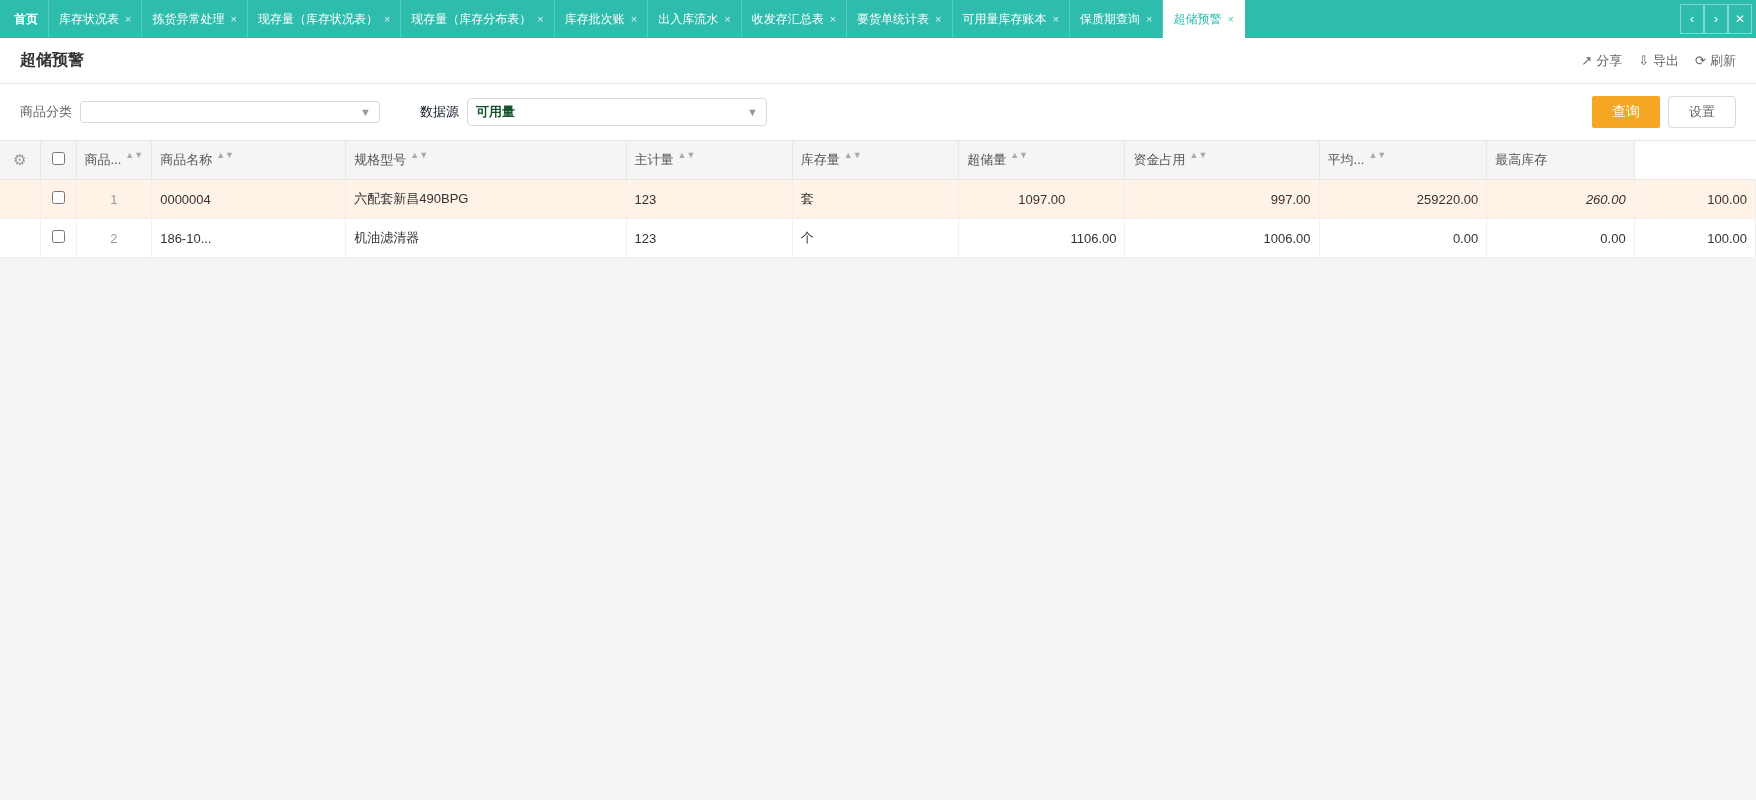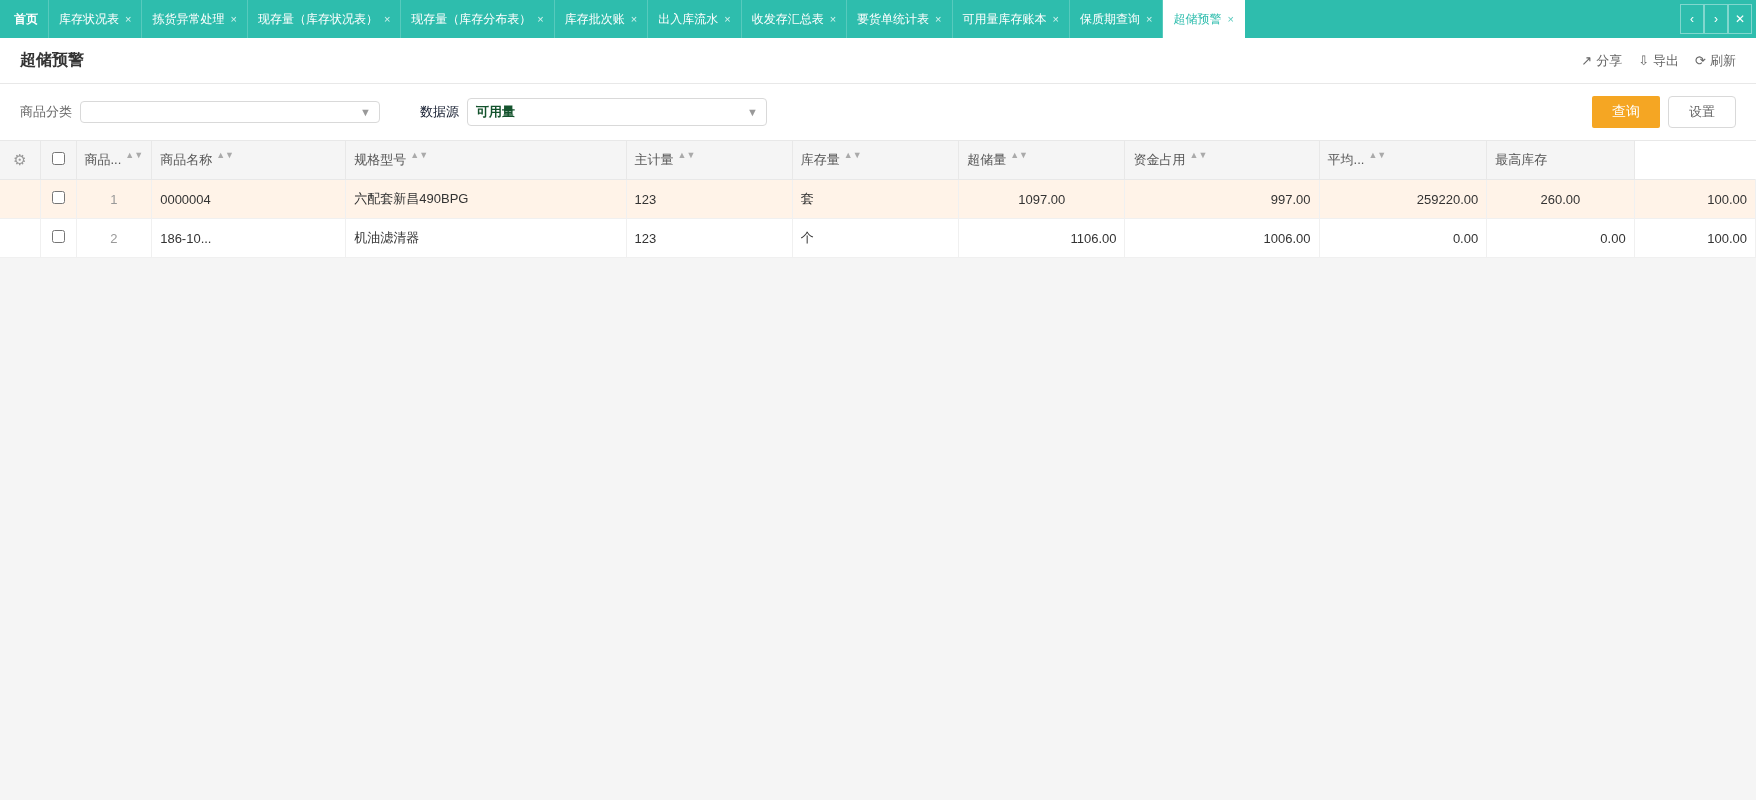--- a/index.html
+++ b/index.html
@@ -386,21 +386,21 @@
         <input type="checkbox" style="">
       </td>
       <td class="row-num">1</td>
       <td>0000004</td>
       <td>六配套新昌490BPG</td>
       <td>123</td>
       <td>套</td>
       <td style="text-align:center;">1097.00</td>
       <td style="text-align:right;">997.00</td>
       <td style="text-align:right;">259220.00</td>
-      <td style="text-align:center;">260.00</td>
+      <td style="text-align:right;font-style:italic;">260.00</td>
       <td style="text-align:right;">100.00</td>
     </tr>
         <tr>
       <td class="settings-cell"></td>
       <td class="checkbox-cell">
         <input type="checkbox" style="">
       </td>
       <td class="row-num">2</td>
       <td>186-10...</td>
       <td>机油滤清器</td>

